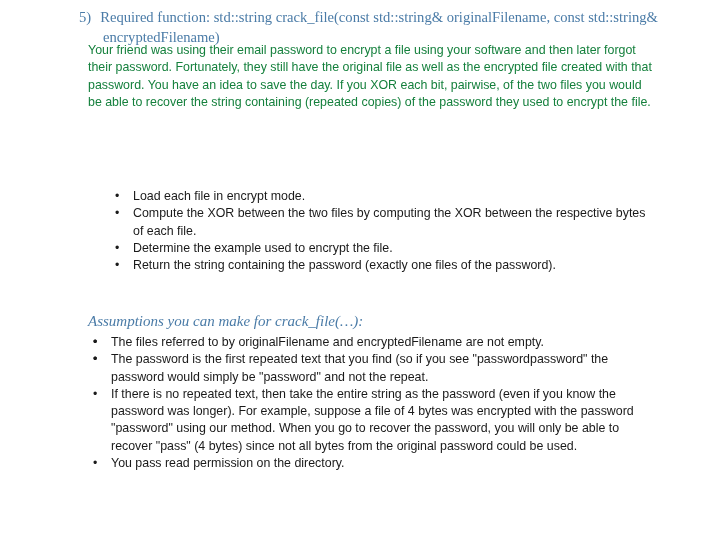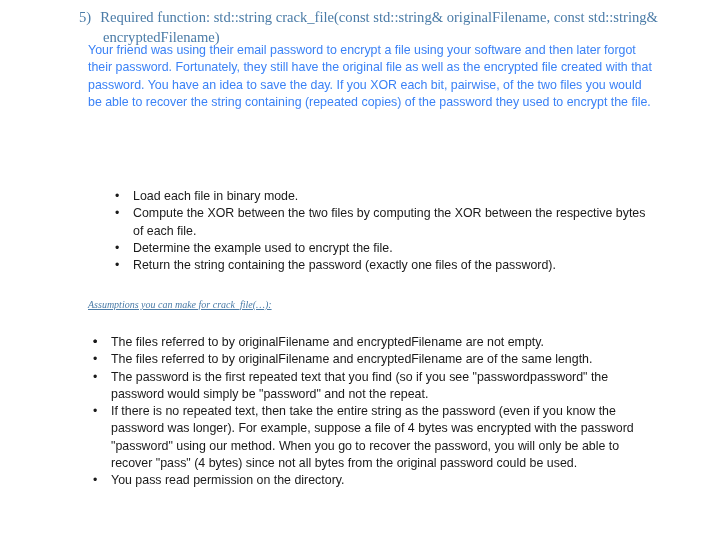--- a/index.html
+++ b/index.html
@@ -45,40 +45,39 @@
     width: 9px;
   }
 
   
   .body-block {
     position: absolute;
     left: 88px;
     width: 567px;
     font-size: 12.4px;
     line-height: 17.3px;
-    color: #3b82f6;
+    color: #15803d;
     text-align: left;
   }
 
   .p1 { top: 42px; }
   .p2 { top: 137px; }
   .p3 { top: 285px; }
 
   
   .assump-heading {
     position: absolute;
     left: 88px;
-    top: 296px;
+    top: 313px;
     width: 567px;
     font-family: "Liberation Serif", "DejaVu Serif", serif;
     font-style: italic;
-    font-size: 10px;
+    font-size: 15px;
     line-height: 17.5px;
     color: #4a7ba7;
-    text-decoration: underline;
   }
 
   
   ul.blist {
     position: absolute;
     margin: 0;
     padding: 0;
     list-style: none;
     font-size: 12.4px;
     line-height: 17.3px;
@@ -118,31 +117,31 @@
 <div class="page">
 
   <div class="question">
     <div class="question-heading"><span class="q-marker">5)</span><span class="q-gap"></span><span>Required function: std::string crack_file(const std::string&amp; originalFilename, const std::string&amp; encryptedFilename)</span></div>
   </div>
 
   <div class="body-block p1">Your friend was using their email password to encrypt a file using your software and then later forgot their password. Fortunately, they still have the original file as well as the encrypted file created with that password. You have an idea to save the day. If you XOR each bit, pairwise, of the two files you would be able to recover the string containing (repeated copies) of the password they used to encrypt the file.</div>
 
 
   <ul class="blist list-steps">
-    <li><span class="bullet">•</span><span>Load each file in binary mode.</span></li>
+    <li><span class="bullet">•</span><span>Load each file in encrypt mode.</span></li>
     <li><span class="bullet">•</span><span>Compute the XOR between the two files by computing the XOR between the respective bytes of each file.</span></li>
     <li><span class="bullet">•</span><span>Determine the example used to encrypt the file.</span></li>
     <li><span class="bullet">•</span><span>Return the string containing the password (exactly one files of the password).</span></li>
   </ul>
 
 
   <div class="assump-heading">Assumptions you can make for crack_file(…):</div>
 
   <ul class="blist list-assumptions">
     <li><span class="bullet">•</span></li>
     <li><span class="bullet">•</span><span>The files referred to by originalFilename and encryptedFilename are not empty.</span></li>
-    <li><span class="bullet">•</span><span>The files referred to by originalFilename and encryptedFilename are of the same length.</span></li>
+    <li><span class="bullet">•</span></li>
     <li><span class="bullet">•</span><span>The password is the first repeated text that you find (so if you see "passwordpassword" the password would simply be "password" and not the repeat.</span></li>
     <li><span class="bullet">•</span><span>If there is no repeated text, then take the entire string as the password (even if you know the password was longer). For example, suppose a file of 4 bytes was encrypted with the password "password" using our method. When you go to recover the password, you will only be able to recover "pass" (4 bytes) since not all bytes from the original password could be used.</span></li>
     <li><span class="bullet">•</span><span>You pass read permission on the directory.</span></li>
   </ul>
 
 </div>
 
 </body></html>

